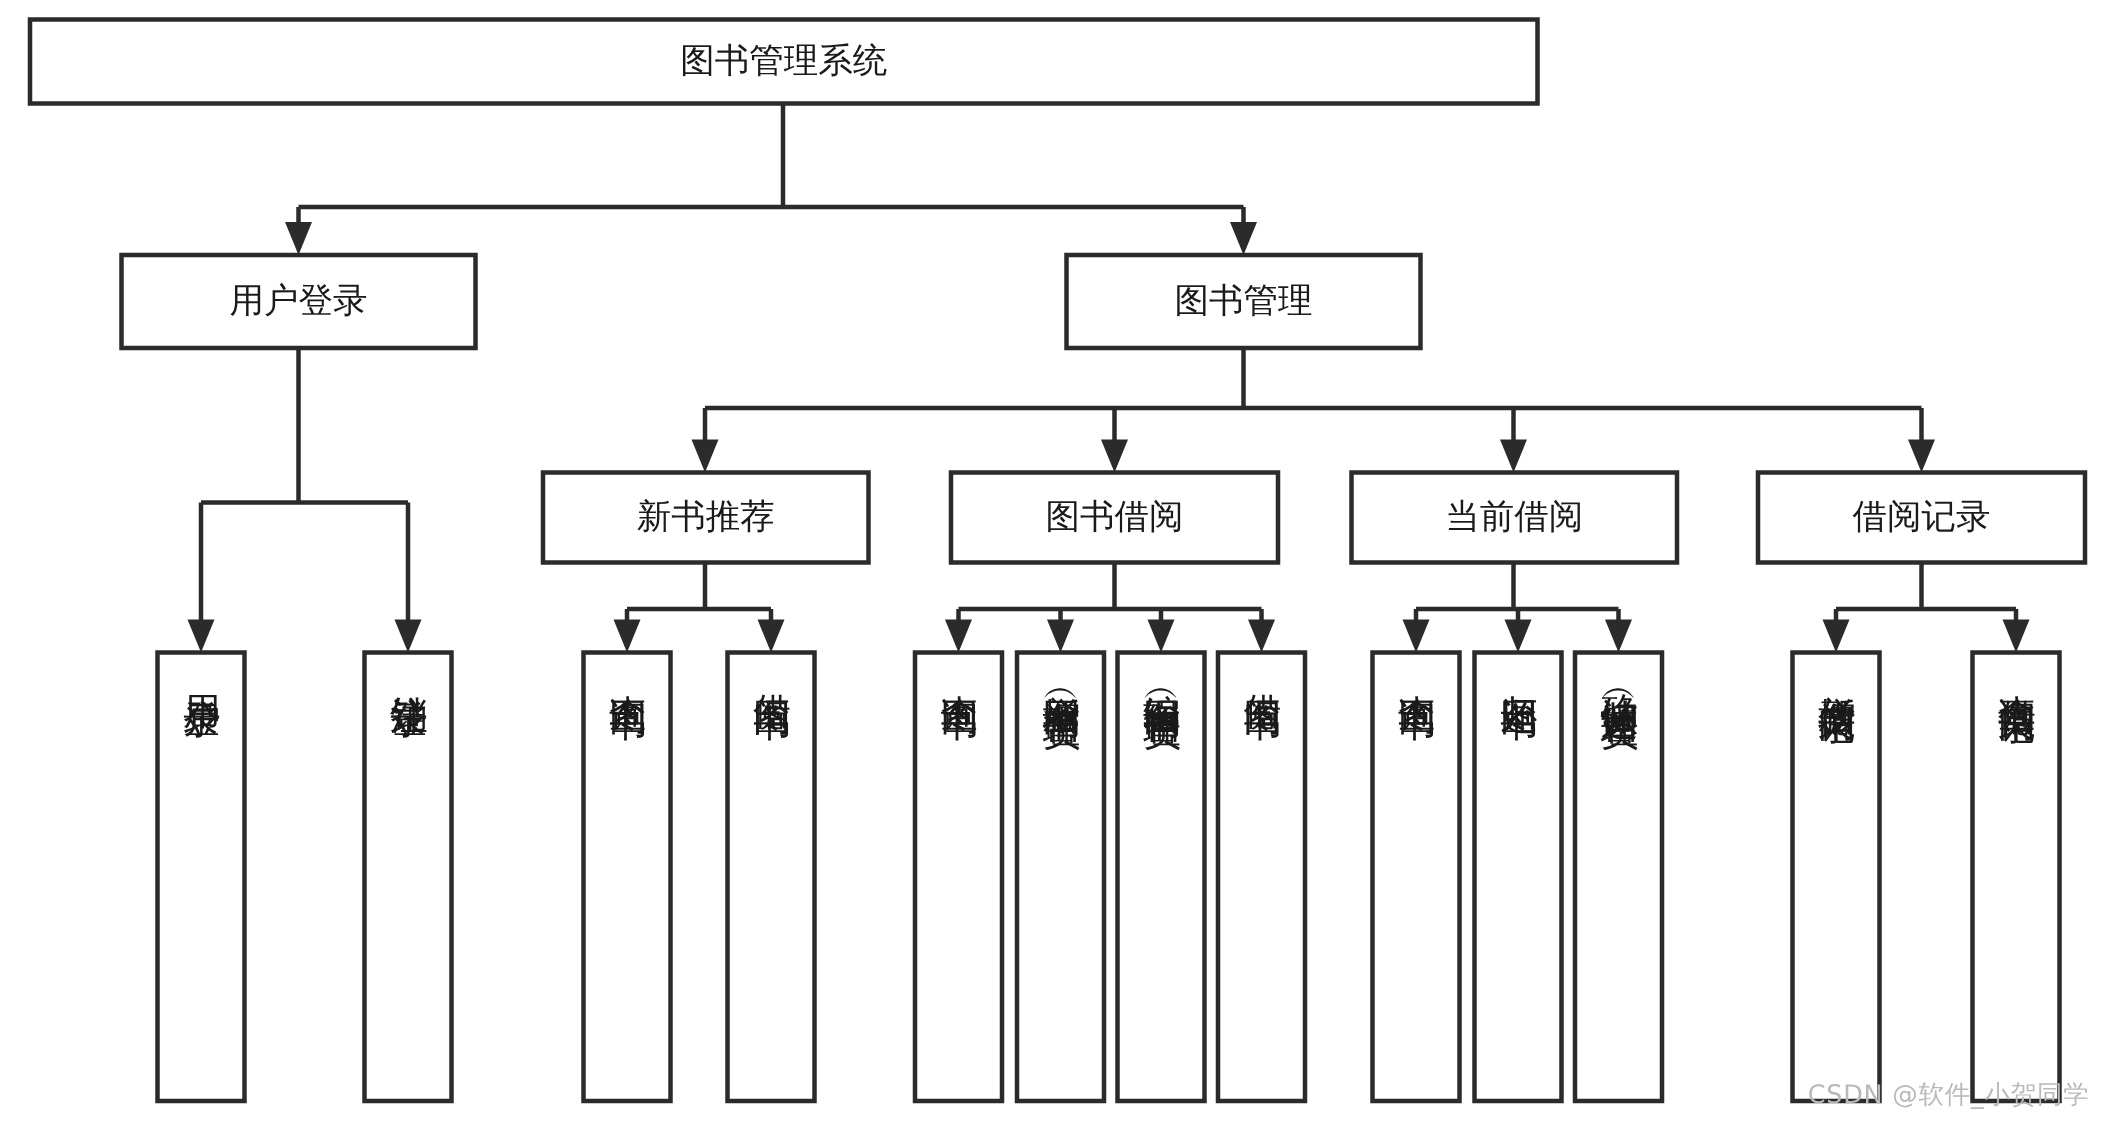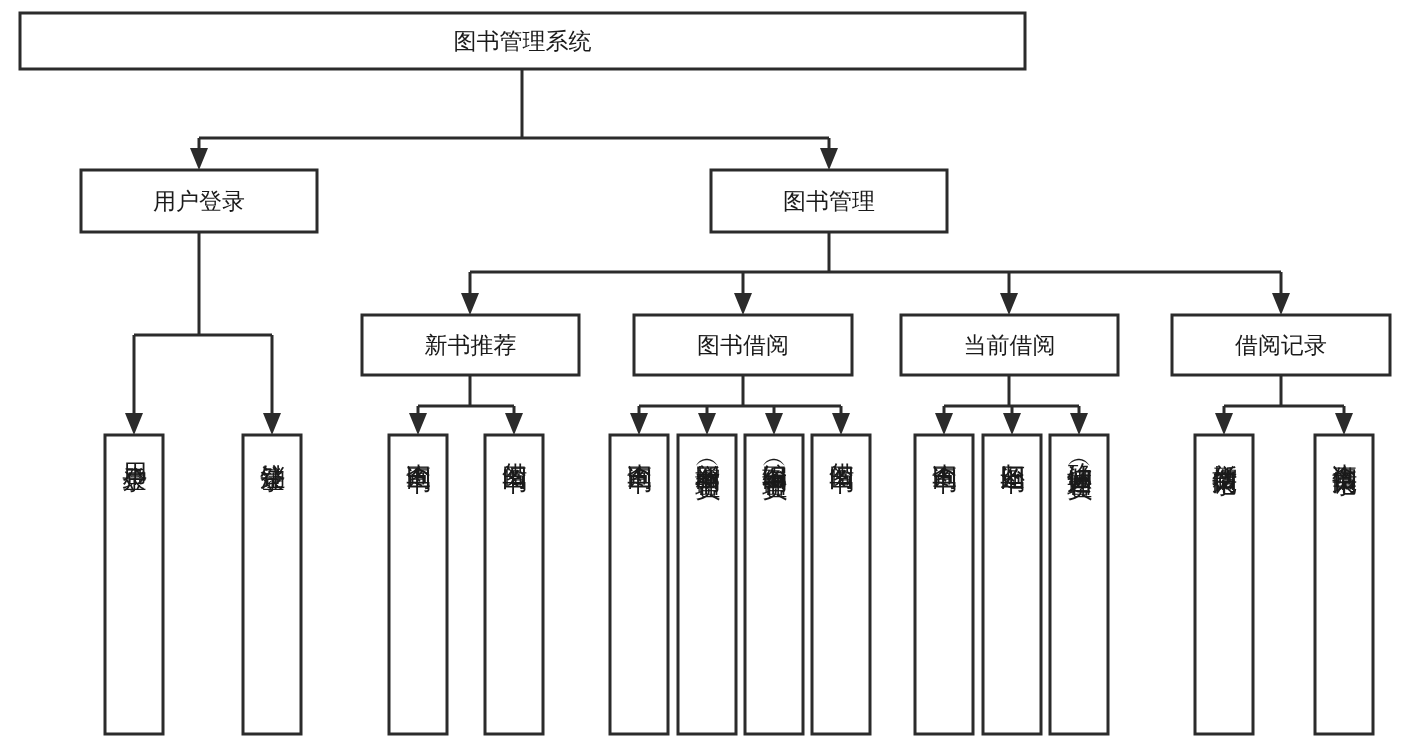--- a/index.html
+++ b/index.html
@@ -202,13 +202,14 @@
       <div class="vlabel-wrap" style="left: 1050px; top: 443px; width: 58px; height: 283px;">
         <span class="vlabel">确认归还（管理员）</span>
       </div>
       <div class="vlabel-wrap" style="left: 1195px; top: 443px; width: 58px; height: 283px;">
         <span class="vlabel">新增借阅记录</span>
       </div>
       <div class="vlabel-wrap" style="left: 1315px; top: 443px; width: 58px; height: 283px;">
         <span class="vlabel">查询借阅记录</span>
       </div>
     </div>
+  <div id="watermark">CSDN @软件_小贺同学</div>
 </div>
 
 </body></html>

